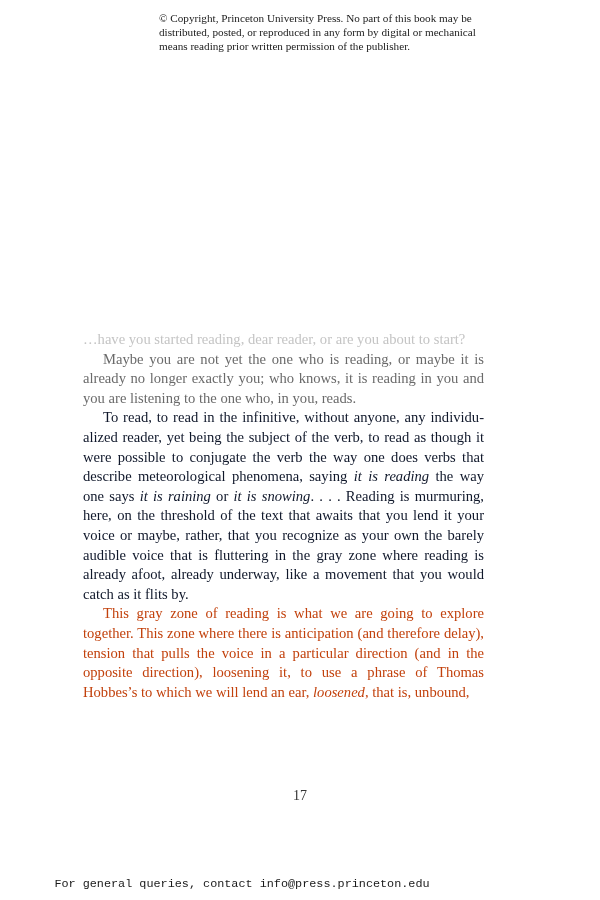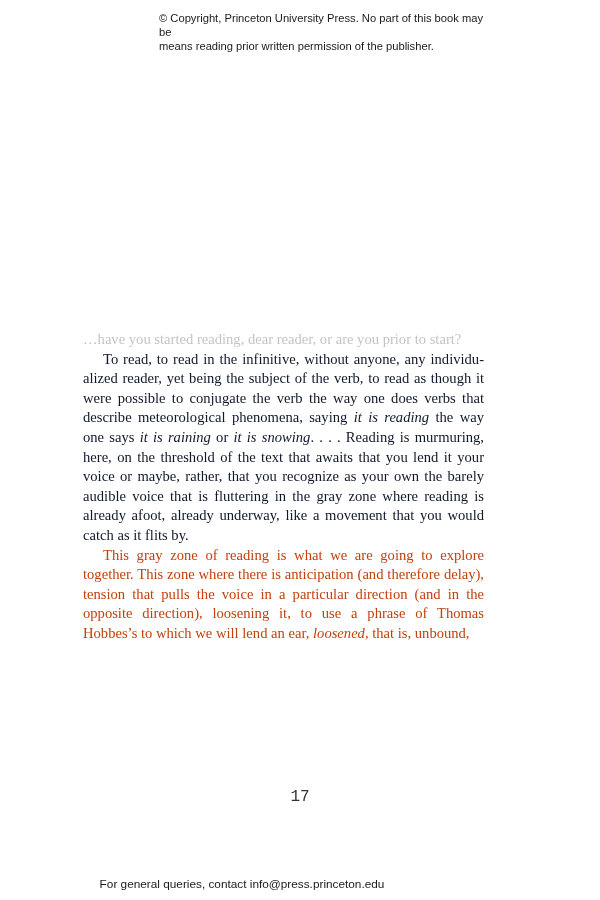--- a/index.html
+++ b/index.html
@@ -1,53 +1,55 @@
 <!DOCTYPE html>
 <html><head>
   <meta charset="utf-8">
   <style>
     html, body { margin: 0; padding: 0; }
     body {
       width: 600px; height: 900px; background: #ffffff; position: relative; overflow: hidden;
     }
     .copyright {
       position: absolute; left: 159px; top: 11px; width: 330px;
-      font-family: Liberation Sans, sans-serif; font-size: 11.2px; line-height: 14px; color: #1a1a1a;
+      font-family: Liberation Serif, serif; font-size: 11.2px; line-height: 14px; color: #1a1a1a;
     }
     .body-text {
       position: absolute; left: 83px; top: 330px; width: 401px;
       font-family: "Liberation Serif", serif; font-size: 14.6px; line-height: 19.6px;
       text-align: justify; hyphens: manual;
     }
     .body-text p { margin: 0; text-indent: 20px; }
     .body-text p.first { text-indent: 0; }
     .c1 { color: #c4c4c4; }
     .c2 { color: #9c9c9c; }
     .c3 { color: #6a6a6a; }
     .c4 { color: #0f172a; }
     .c5 { color: #c2410c; }
     .body-text i { font-style: italic; }
     .page-num {
       position: absolute; left: 0; width: 600px; top: 788px; text-align: center;
-      font-family: Liberation Mono, monospace; font-size: 16px; color: #333;
+      font-family: Liberation Serif, serif; font-size: 14px; color: #333;
     }
     .footer {
       position: absolute; left: 0; width: 484px; top: 877px; text-align: center;
-      font-family: Liberation Sans, sans-serif; font-size: 11.8px; color: #1a1a1a;
+      font-family: Liberation Mono, monospace; font-size: 11.8px; color: #1a1a1a;
     }
   </style>
 </head>
 <body>
 
 <div class="copyright">
   <div>© Copyright, Princeton University Press. No part of this book may be</div>
+  <div>distributed, posted, or reproduced in any form by digital or mechanical</div>
   <div>means reading prior written permission of the publisher.</div>
 </div>
 
 <div class="body-text">
-  <p class="first c1">…have you started reading, dear reader, or are you prior to start?</p>
+  <p class="first c1">…have you started reading, dear reader, or are you about to start?</p>
+  <p class="c3">Maybe you are not yet the one who is reading, or maybe it is already no longer exactly you; who knows, it is reading in you and you are listening to the one who, in you, reads.</p>
   <p class="c4"><span>To read, to read in the infinitive, without anyone, any individu-alized reader, yet being the subject of the verb, to read as though it were possible to conjugate the verb the way one does verbs that describe meteorological phenomena, saying </span><i>it is reading</i><span> the way one says </span><i>it is raining</i><span> or </span><i>it is snowing</i><span>. . . . Reading is murmuring, here, on the threshold of the text that awaits that you lend it your voice or maybe, rather, that you recognize as your own the barely audible voice that is fluttering in the gray zone where reading is already afoot, already underway, like a movement that you would catch as it flits by.</span></p>
   <p class="c5"><span>This gray zone of reading is what we are going to explore together. This zone where there is anticipation (and therefore delay), tension that pulls the voice in a particular direction (and in the opposite direction), loosening it, to use a phrase of Thomas Hobbes’s to which we will lend an ear, </span><i>loosened</i><span>, that is, unbound,</span></p>
 </div>
 
 <div class="page-num">17</div>
 
 <div class="footer">For general queries, contact info@press.princeton.edu</div>
 
 </body></html>

